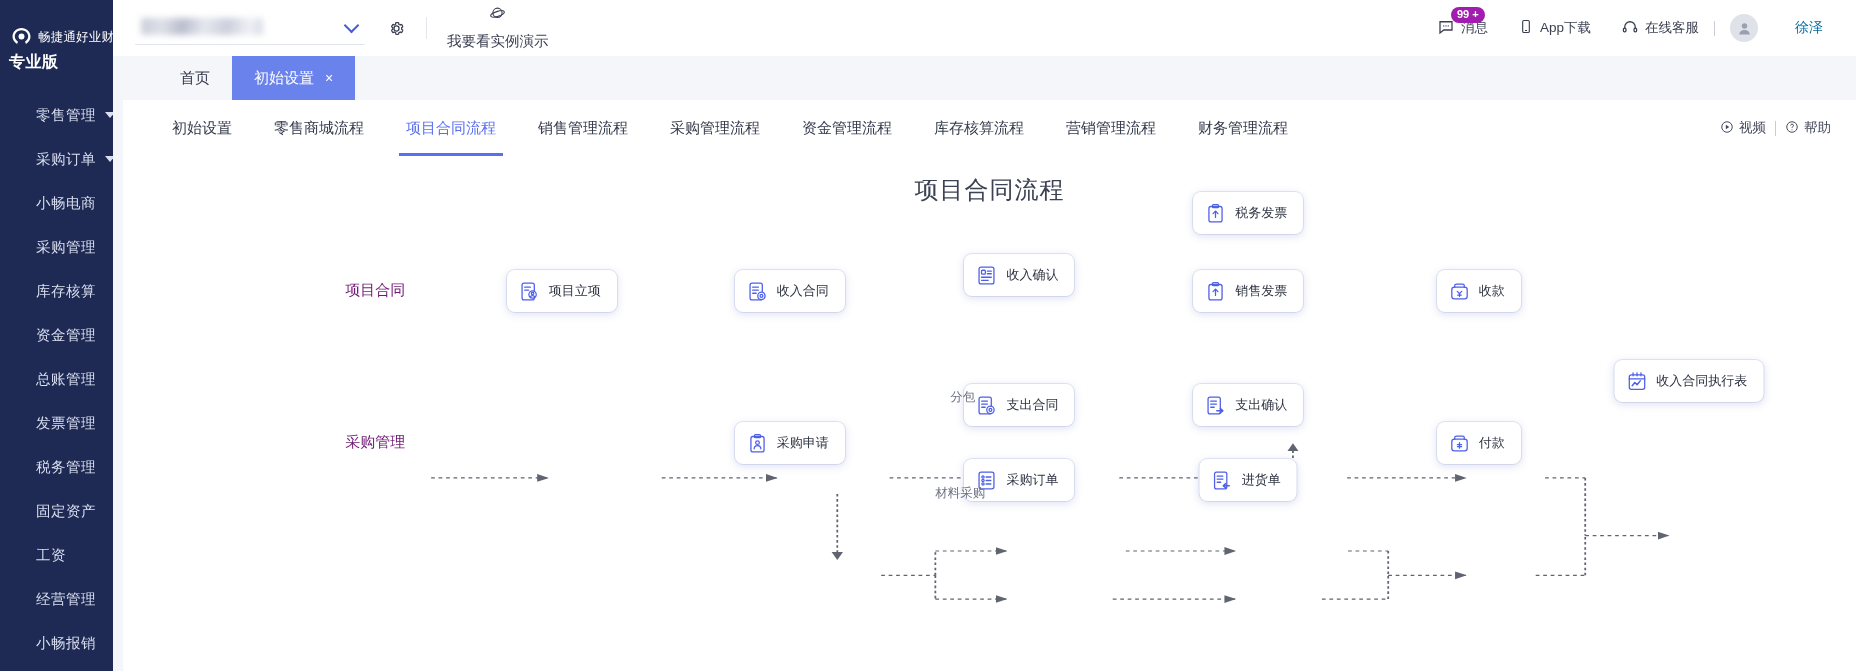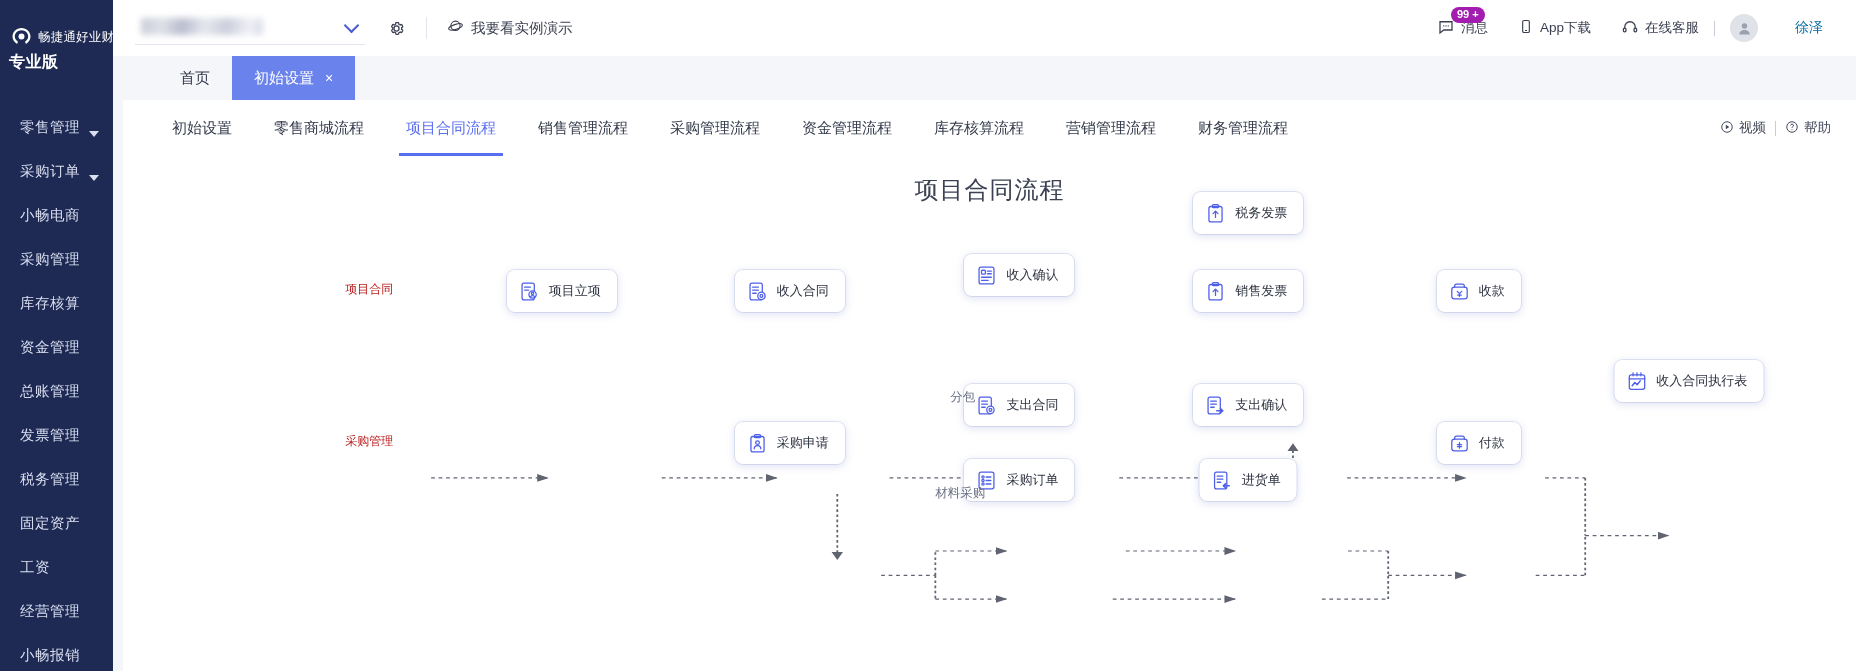--- a/index.html
+++ b/index.html
@@ -24,21 +24,21 @@
   .logo-text {
     color: #ffffff; font-size: 12.5px; letter-spacing: .2px;
     white-space: nowrap; font-weight: 500;
   }
   .logo-sub {
     color: #ffffff; font-size: 16px; padding-left: 9px; margin-top: 3px;
     font-weight: 600; letter-spacing: .5px;
   }
   .menu { margin-top: 20px; }
   .menu-item {
-    height: 44px; display: flex; align-items: flex-end; padding-left: 20px;
+    height: 44px; display: flex; align-items: center; padding-left: 36px;
     color: #d9def0; font-size: 14.5px; letter-spacing: .5px; cursor: pointer;
     position: relative; white-space: nowrap;
   }
   .caret {
     margin-left: 9px; width: 0; height: 0;
     border-left: 5px solid transparent; border-right: 5px solid transparent;
     border-top: 6px solid #d9def0;
   }
 
   
@@ -60,21 +60,21 @@
   }
   .chev-down {
     position: absolute; right: 8px; top: 9px; width: 11px; height: 11px;
     border-right: 2px solid #4a5ad4; border-bottom: 2px solid #4a5ad4;
     transform: rotate(45deg);
   }
   .gear-btn { margin-left: 22px; display: flex; align-items: center; cursor: pointer; }
   .vsep { width: 1px; height: 22px; background: #e3e5ec; margin: 0 20px; }
   .demo-link {
     display: flex; align-items: center; gap: 7px; color: #3a3f50;
-    font-size: 14.5px; cursor: pointer; white-space: nowrap;
+    font-size: 14.5px; cursor: pointer; white-space: nowrap; flex-direction: column;
   }
   .topbar-spacer { flex: 1; }
   .tb-right { display: flex; align-items: center; gap: 0; }
   .tb-item {
     display: flex; align-items: center; gap: 6px; color: #3a3f50;
     font-size: 13.5px; cursor: pointer; position: relative;
     padding: 0 15px; white-space: nowrap;
   }
   .badge {
     position: absolute; top: -11px; left: 29px;
@@ -143,21 +143,21 @@
     position: absolute; height: 42px; background: #ffffff;
     border-radius: 8px; display: flex; align-items: center;
     padding: 0 16px 0 12px; gap: 9px; white-space: nowrap;
     box-shadow: 0 2px 9px rgba(92,104,190,.22), 0 0 0 1px rgba(226,229,243,.9);
     cursor: pointer;
   }
   .node .nlabel { font-size: 13px; color: #2f3442; }
   .node svg { flex: 0 0 auto; display: block; }
 
   .rowlabel {
-    position: absolute; font-size: 12px; color: #b91c1c; white-space: nowrap;
+    position: absolute; font-size: 15px; color: #701a75; white-space: nowrap;
   }
   .edgelabel {
     position: absolute; font-size: 12.5px; color: #6b7083; white-space: nowrap;
   }
 </style>
 </head>
 <body>
 
 <div id="app">
 

